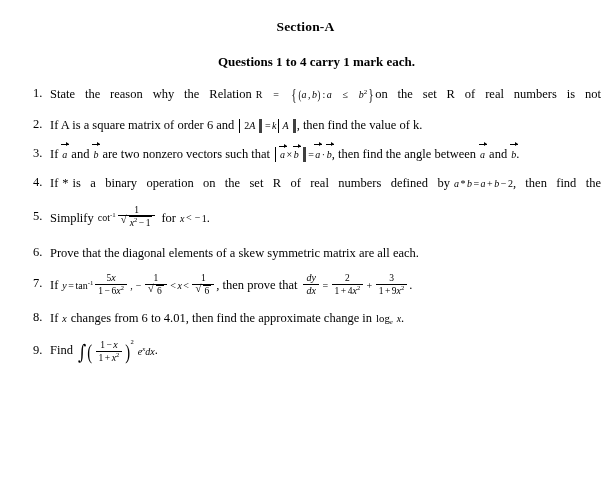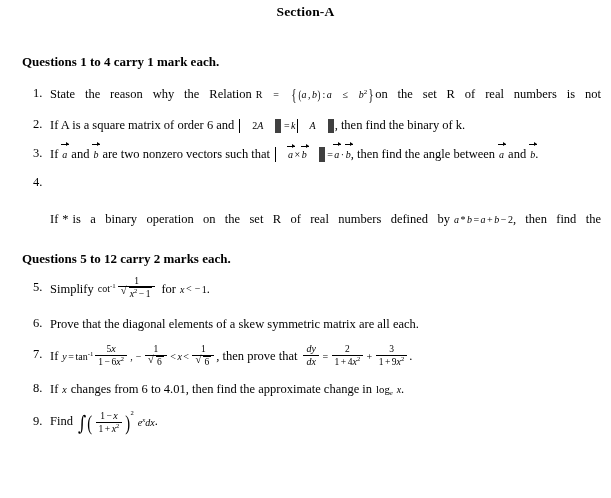--- a/index.html
+++ b/index.html
@@ -86,22 +86,22 @@
     border-top: 1px solid #000;
     padding: 0px 3px 0 3px;
     line-height: 1.2;
   }
   .frac.tight > .num { line-height: 1.05; }
 
   
   .bars {
     display: inline-block;
     border-left: 1px solid #000;
-    border-right: 6px solid #404040;
-    padding: 0 12px;
+    border-right: 3px solid #404040;
+    padding: 0 4px;
     margin: 0 1px;
     line-height: 1.35;
   }
   
   .vec {
     display: inline-block;
     position: relative;
     padding-top: 1px;
   }
   .vec::before {
@@ -193,58 +193,57 @@
     transform: scaleX(.72);
   }
   .op { font-style: normal; padding: 0 1.5px; }
   .sp { display: inline-block; width: 4px; }
 </style>
 </head>
 <body>
 
 <div class="page">
 
-  <div class="section-head" style="margin-top:4px;">Section-A</div>
-
-  <div class="marks-head" style="margin-top:34px;">Questions 1 to 4 carry 1 mark each.</div>
+  <div class="section-head" style="margin-top:19px;">Section-A</div>
+
+  <div class="marks-head" style="margin-top:19px;text-align:center;">Questions 1 to 4 carry 1 mark each.</div>
 
   <div class="qrow" style="margin-top:13px;">
     <div class="qnum">1.</div>
     <div class="qbody">
       <div class="justify" style="text-align:justify; text-align-last:justify;">
         <span>State the reason why the Relation</span><span class="sp"></span><span class="m nowrap"><span class="mr">R</span> <span class="op">=</span> <span class="brace">{</span><span class="paren-nest">(</span><span class="m">a</span><span class="op">,</span><span class="m">b</span><span class="paren-nest">)</span><span class="op">:</span><span class="m">a</span> <span class="op">≤</span> <span class="m">b</span><sup class="exr">2</sup><span class="brace">}</span></span><span>on the set R of real numbers is not</span>
       </div>
     </div>
   </div>
 
   <div class="qrow mathline" style="margin-top:8px;">
     <div class="qnum">2.</div>
     <div class="qbody">
-      <span>If A is a square matrix of order 6 and</span><span class="sp"></span><span class="m nowrap"><span class="bars"><span class="mr">2</span><span class="m">A</span></span><span class="op">=</span><span class="m">k</span><span class="bars"><span class="m">A</span></span></span><span>, then find the binary of k.</span>
+      <span>If A is a square matrix of order 6 and</span><span class="sp"></span><span class="m nowrap"><span class="bars"><span class="mr">2</span><span class="m">A</span></span><span class="op">=</span><span class="m">k</span><span class="bars"><span class="m">A</span></span></span><span>, then find the value of k.</span>
     </div>
   </div>
 
   <div class="qrow mathline" style="margin-top:6px;">
     <div class="qnum">3.</div>
     <div class="qbody">
       <span>If</span><span class="sp"></span><span class="m"><span class="vec">a</span></span><span class="sp"></span><span>and</span><span class="sp"></span><span class="m"><span class="vec">b</span></span><span class="sp"></span><span>are two nonzero vectors such that</span><span class="sp"></span><span class="m nowrap"><span class="bars"><span class="vec">a</span><span class="op">×</span><span class="vec">b</span></span><span class="op">=</span><span class="vec">a</span><span class="op">·</span><span class="vec">b</span></span><span>, then find the angle between</span><span class="sp"></span><span class="m"><span class="vec">a</span></span><span class="sp"></span><span>and</span><span class="sp"></span><span class="m"><span class="vec">b</span></span><span>.</span>
     </div>
   </div>
 
   <div class="qrow" style="margin-top:6px;">
     <div class="qnum">4.</div>
     <div class="qbody">
-      <div style="text-align:justify; text-align-last:justify;margin-top:36px;">
+      <div style="text-align:justify; text-align-last:justify;">
         <span>If</span><span class="sp"></span><span>*</span><span class="sp"></span><span>is a binary operation on the set R of real numbers defined by</span><span class="sp"></span><span class="m nowrap"><span class="m">a</span><span class="op">*</span><span class="m">b</span><span class="op">=</span><span class="m">a</span><span class="op">+</span><span class="m">b</span><span class="op">−</span><span class="mr">2</span></span><span>, then find the</span>
       </div>
     </div>
   </div>
 
 
-  <div class="marks-head" style="margin-top:19px;">Questions 5 to 12 carry 2 marks each.</div>
 
   <div class="qrow" style="margin-top:10px;">
     <div class="qnum">5.</div>
     <div class="qbody" style="line-height:1.4;">
       <span>Simplify</span><span class="sp"></span><span class="m nowrap"><span class="mr">cot</span><sup class="exr">-1</sup><span class="frac tight"><span class="num mr">1</span><span class="den"><span class="sqrt"><span class="radsign">√</span><span class="radicand"><span class="m">x</span><sup class="exr">2</sup><span class="op">−</span><span class="mr">1</span></span></span></span></span></span><span class="sp"></span><span>for</span><span class="sp"></span><span class="m nowrap"><span class="m">x</span><span class="op">&lt;</span><span class="op">−</span><span class="mr">1</span></span><span>.</span>
     </div>
   </div>
 
   <div class="qrow mathline" style="margin-top:12px;">
     <div class="qnum">6.</div>

